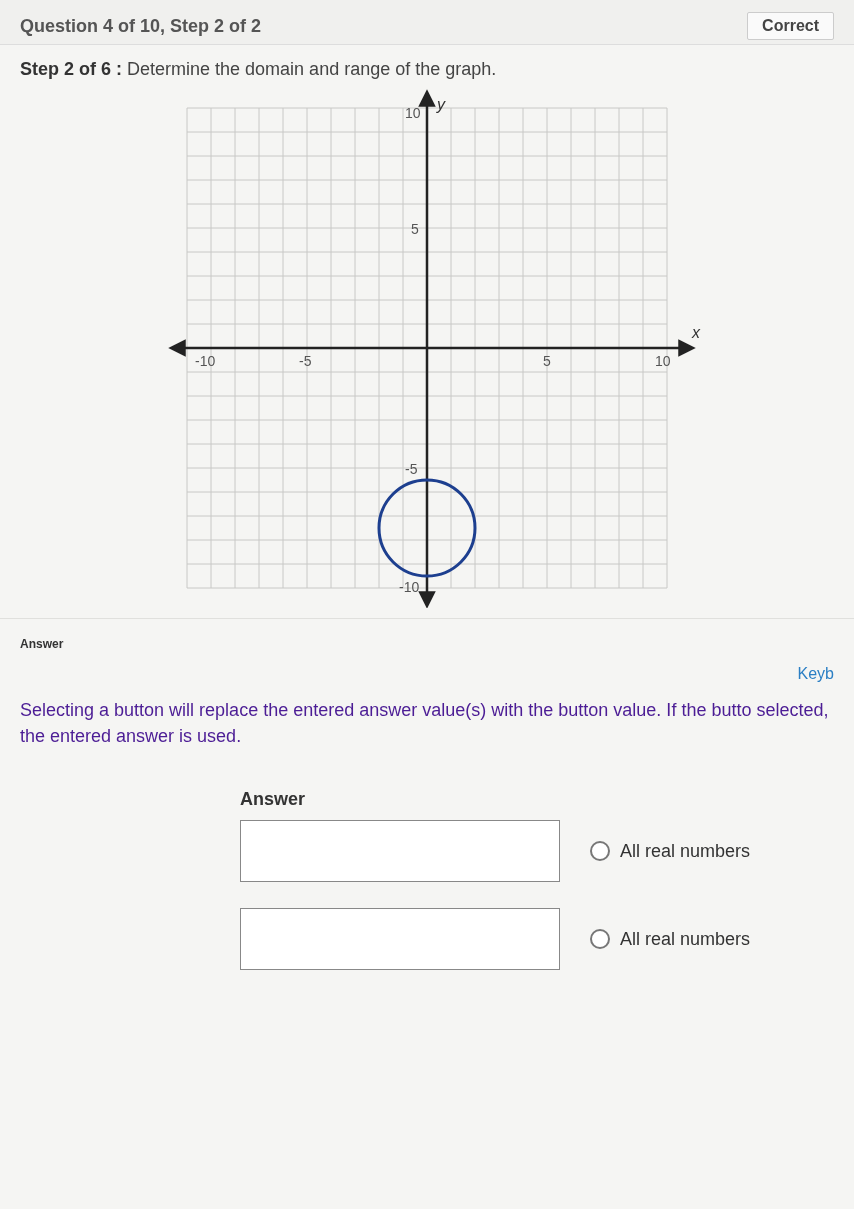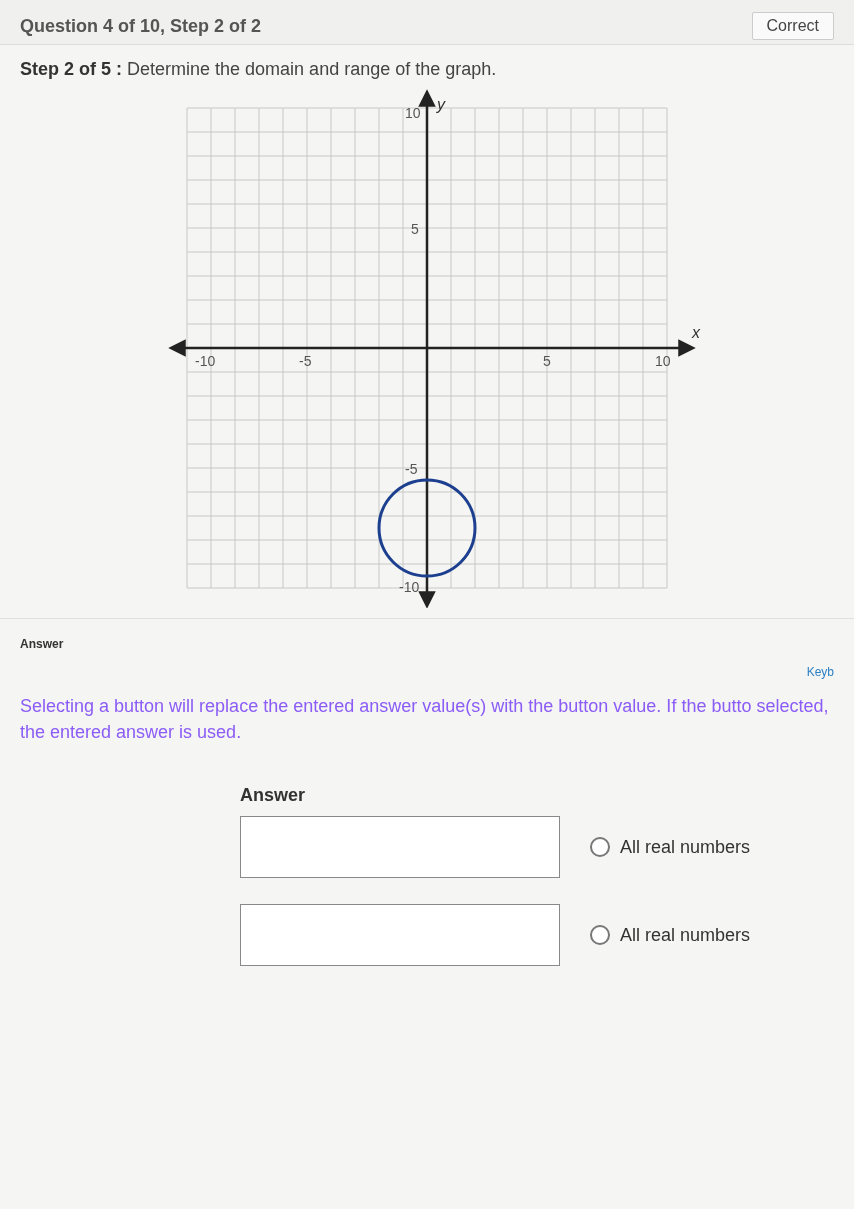--- a/index.html
+++ b/index.html
@@ -25,20 +25,21 @@
     font-size: 18px;
     flex: 1;
   }
   .correct-btn {
     border: 1px solid #ccc;
     padding: 4px 14px;
     font-size: 16px;
     color: #444;
     background: #fafafa;
     border-radius: 2px;
+    font-weight: bold;
   }
   .step-row {
     padding: 14px 20px 8px 20px;
     font-size: 18px;
     color: #444;
   }
   .step-row b { color: #333; }
   .graph-wrap {
     width: 560px;
     height: 520px;
@@ -52,26 +53,26 @@
   }
   .answer-heading {
     font-weight: bold;
     font-size: 12px;
     color: #333;
     margin-bottom: 14px;
   }
   .keyb {
     text-align: right;
     color: #2b7fc4;
-    font-size: 12px;
+    font-size: 16px;
     margin-bottom: 14px;
   }
   .instructions {
     font-size: 18px;
-    color: #8b5cf6;
+    color: #4c1d95;
     line-height: 1.45;
     margin-bottom: 40px;
   }
   .form-area {
     padding-left: 220px;
   }
   .field-label {
     font-weight: bold;
     font-size: 18px;
     color: #333;
@@ -109,21 +110,21 @@
 </style>
 </head>
 <body>
 
 <div class="top-bar">
   <div class="question-label">Question 4 of 10, Step 2 of 2</div>
   <div class="correct-btn">Correct</div>
 </div>
 
 <div class="step-row">
-  <b>Step 2 of 5 :</b>
+  <b>Step 2 of 6 :</b>
   <span>Determine the domain and range of the graph.</span>
 </div>
 
 <div class="graph-wrap">
   <svg width="560" height="520" viewBox="0 0 560 520">
     <defs>
       <marker id="arrow" viewBox="0 0 10 10" refX="5" refY="5" markerWidth="7" markerHeight="7" orient="auto-start-reverse">
         <path d="M 0 0 L 10 5 L 0 10 z" fill="#222"></path>
       </marker>
     </defs>

